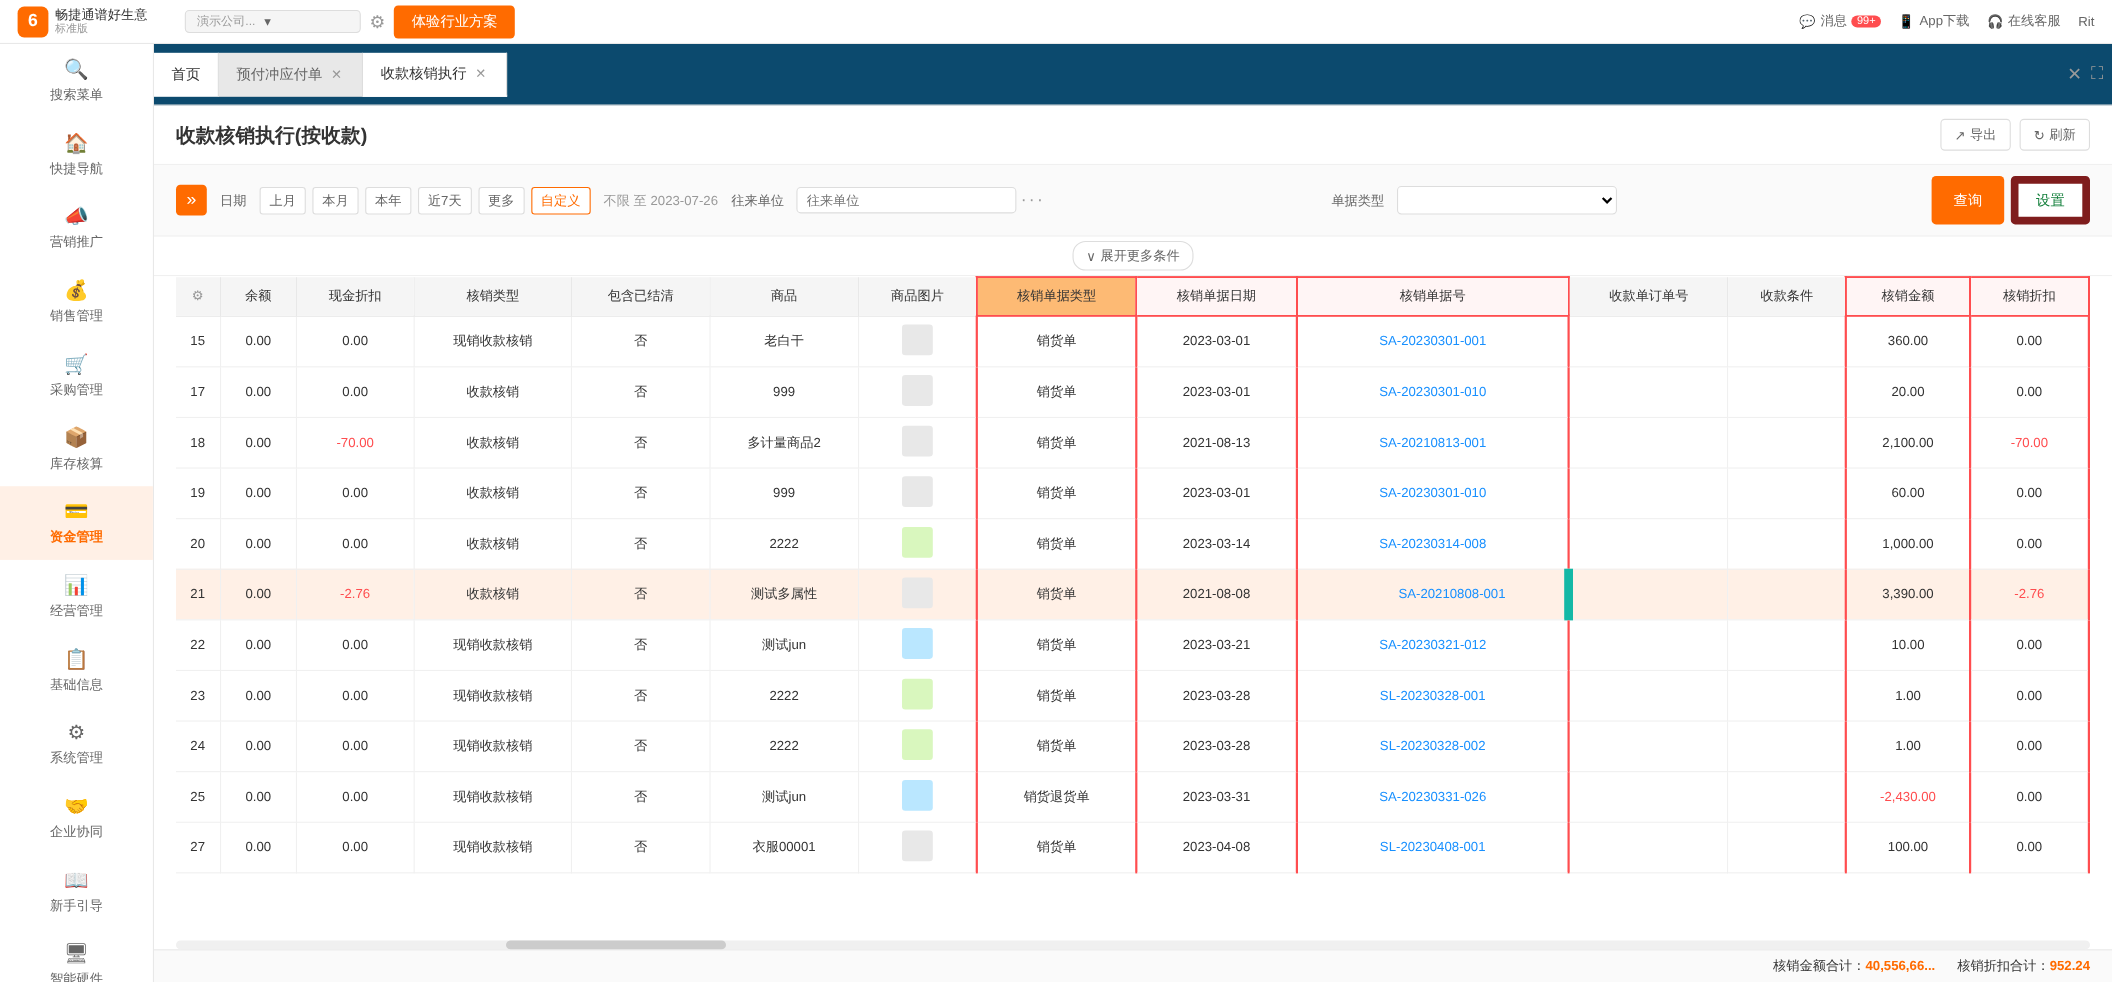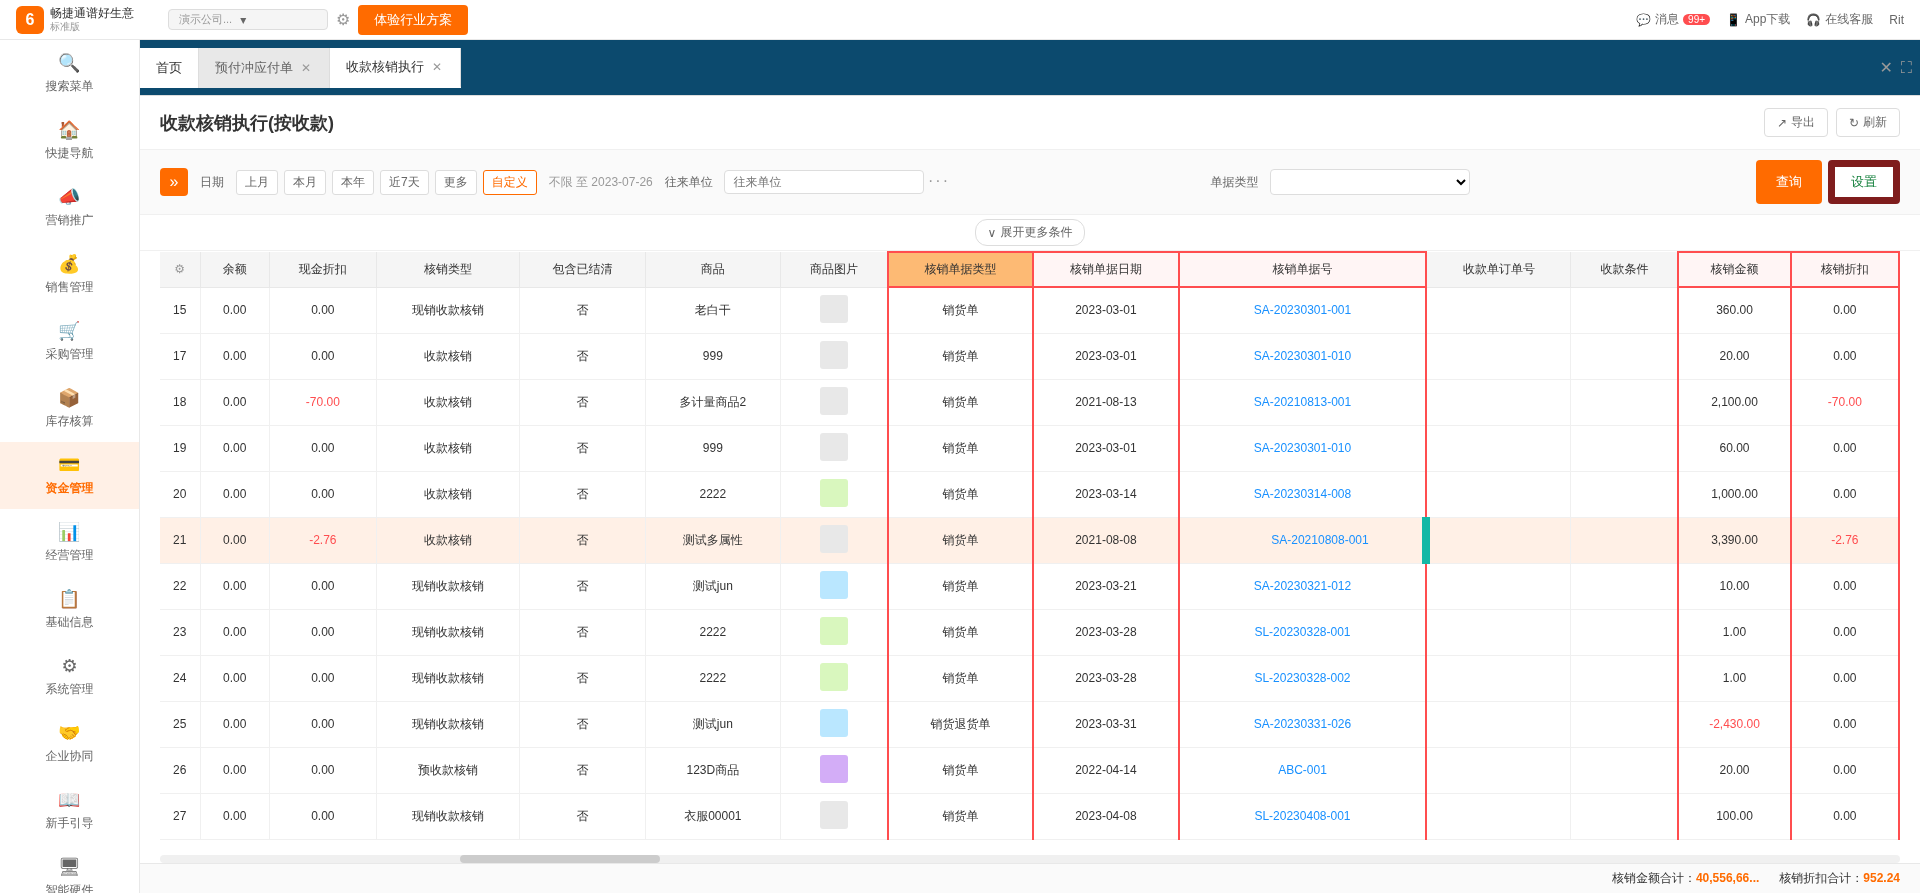--- a/index.html
+++ b/index.html
@@ -425,36 +425,20 @@
     <td><div class="product-img" style="background:#bae7ff;"></div></td>
     <td style="border-left:2px solid #ff4d4f;border-right:2px solid #ff4d4f;">销货退货单</td>
     <td style="border-left:2px solid #ff4d4f;border-right:2px solid #ff4d4f;">2023-03-31</td>
     <td style="border-left:2px solid #ff4d4f;border-right:2px solid #ff4d4f;"><a class="link-text">SA-20230331-026</a></td>
     <td></td>
     <td></td>
     <td class="red-text" style="border-left:2px solid #ff4d4f;border-right:2px solid #ff4d4f;">-2,430.00</td>
     <td class="" style="border-left:2px solid #ff4d4f;border-right:2px solid #ff4d4f;">0.00</td>
   </tr>
               <tr>
-    <td>26</td>
-    <td>0.00</td>
-    <td class="">0.00</td>
-    <td>预收款核销</td>
-    <td>否</td>
-    <td>123D商品</td>
-    <td><div class="product-img" style="background:#d3adf7;"></div></td>
-    <td style="border-left:2px solid #ff4d4f;border-right:2px solid #ff4d4f;">销货单</td>
-    <td style="border-left:2px solid #ff4d4f;border-right:2px solid #ff4d4f;">2022-04-14</td>
-    <td style="border-left:2px solid #ff4d4f;border-right:2px solid #ff4d4f;"><a class="link-text">ABC-001</a></td>
-    <td></td>
-    <td></td>
-    <td class="" style="border-left:2px solid #ff4d4f;border-right:2px solid #ff4d4f;">20.00</td>
-    <td class="" style="border-left:2px solid #ff4d4f;border-right:2px solid #ff4d4f;">0.00</td>
-  </tr>
-              <tr>
     <td>27</td>
     <td>0.00</td>
     <td class="">0.00</td>
     <td>现销收款核销</td>
     <td>否</td>
     <td>衣服00001</td>
     <td><div class="product-img" style="background:#e8e8e8;"></div></td>
     <td style="border-left:2px solid #ff4d4f;border-right:2px solid #ff4d4f;">销货单</td>
     <td style="border-left:2px solid #ff4d4f;border-right:2px solid #ff4d4f;">2023-04-08</td>
     <td style="border-left:2px solid #ff4d4f;border-right:2px solid #ff4d4f;"><a class="link-text">SL-20230408-001</a></td>

